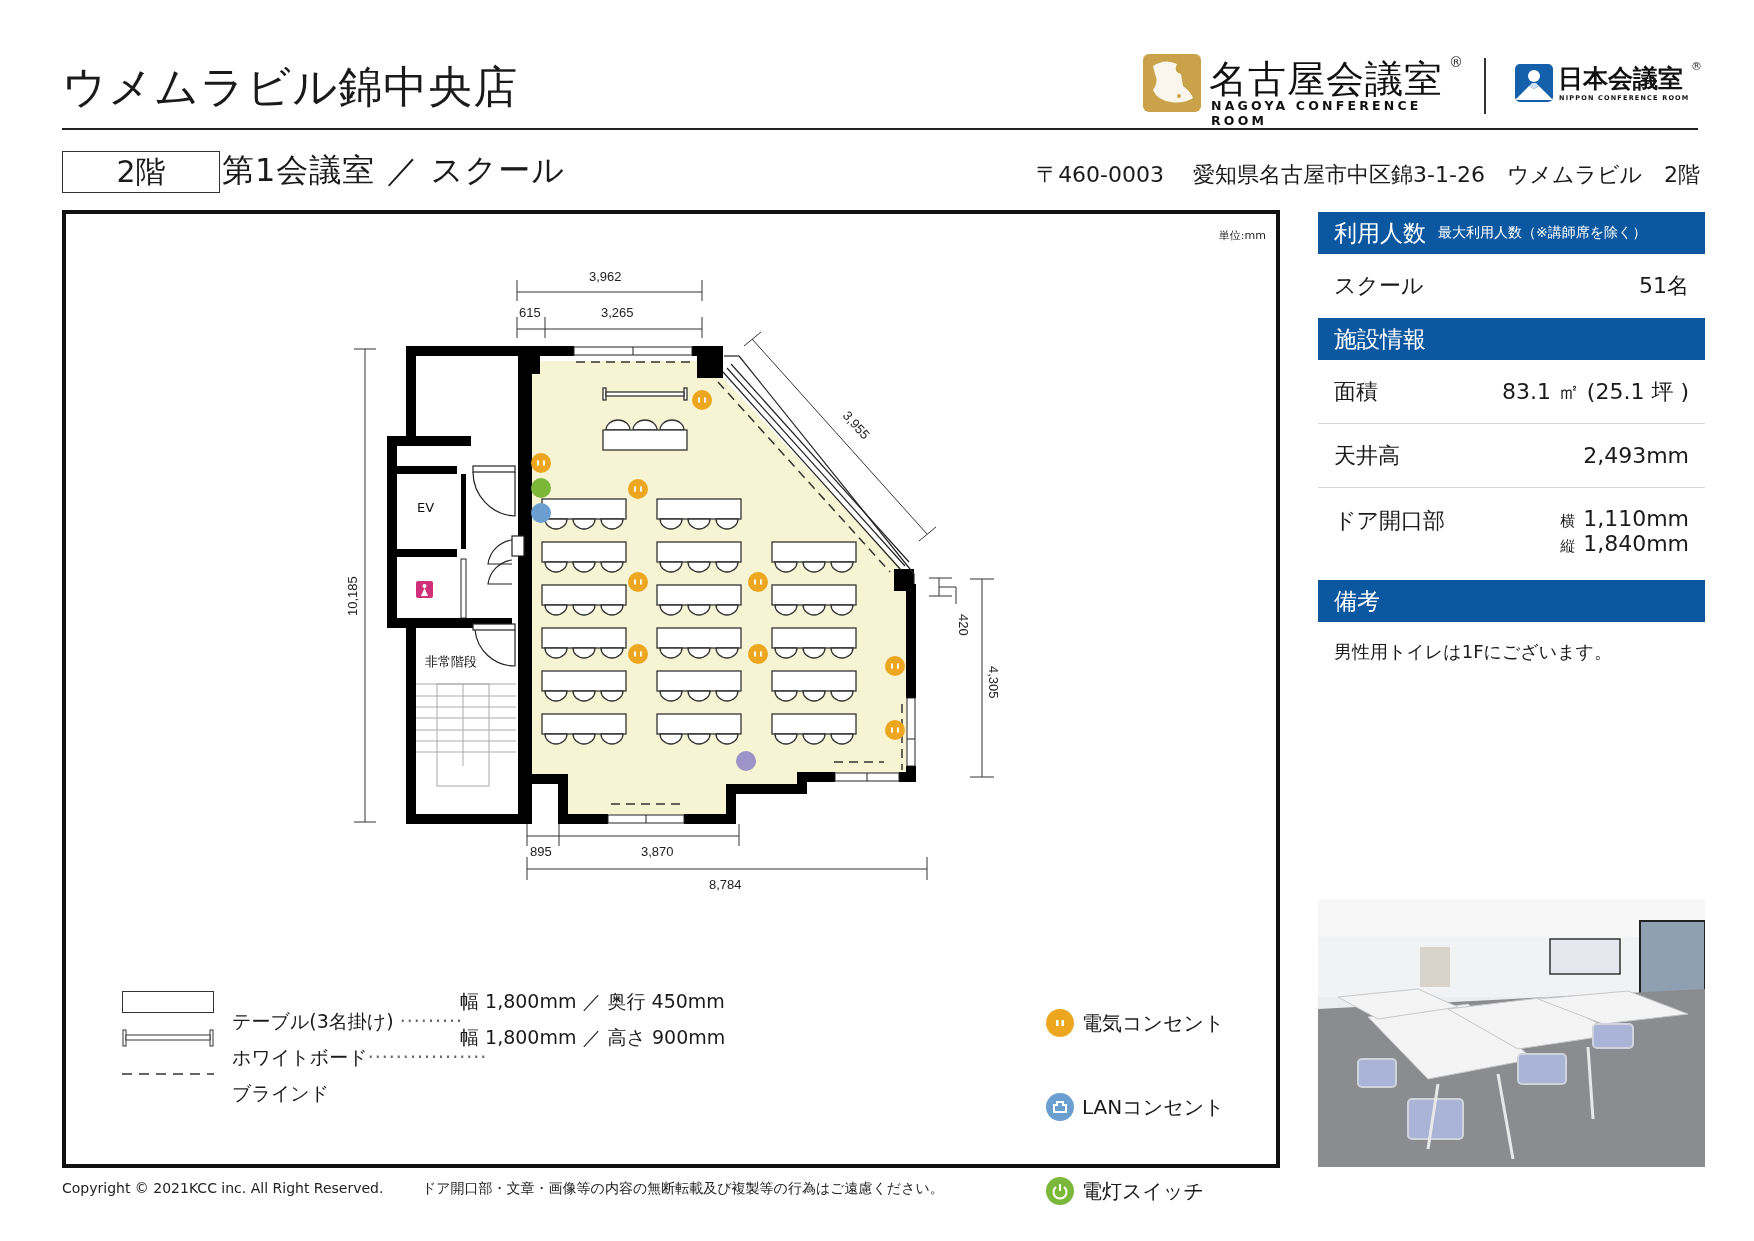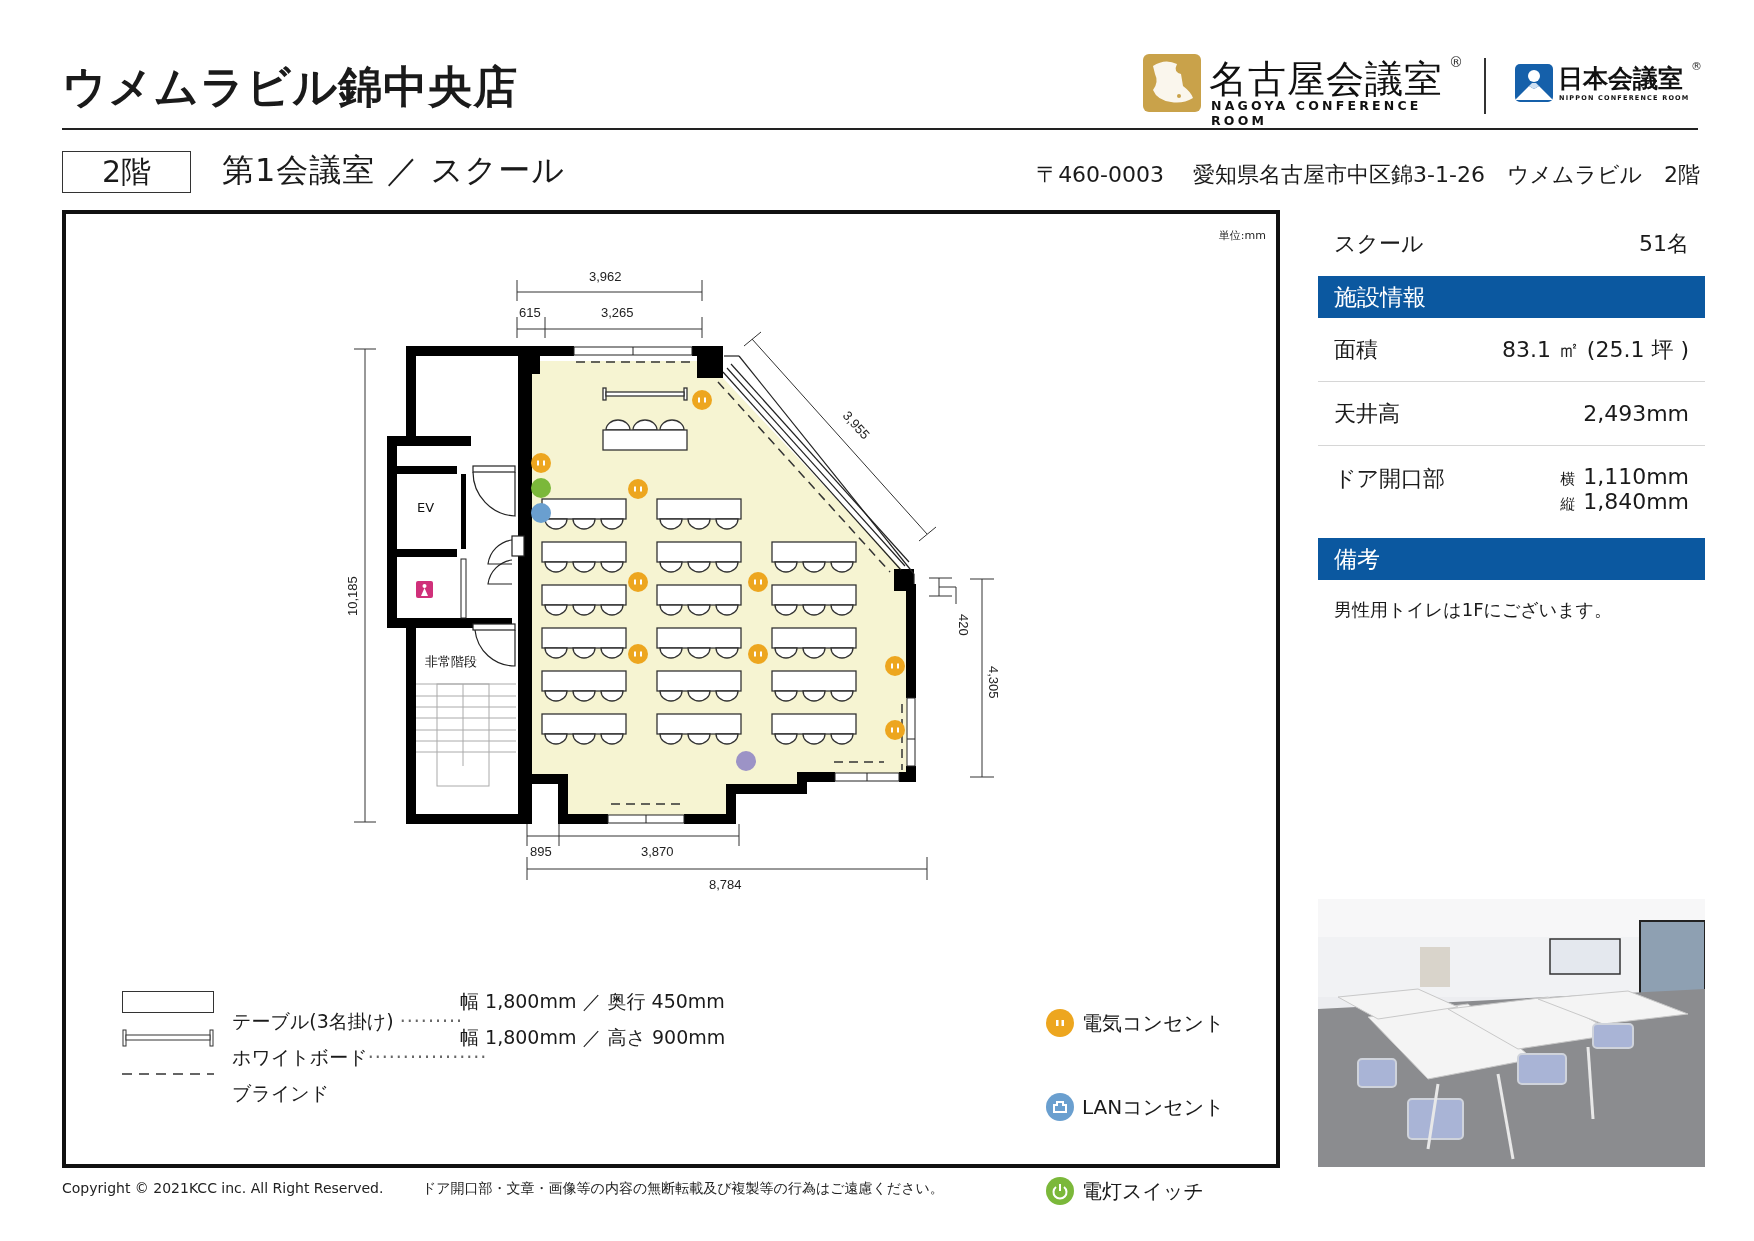--- a/index.html
+++ b/index.html
@@ -1,34 +1,34 @@
 <!DOCTYPE html>
 <html><head>
 <meta charset="utf-8">
 <style>
   * { box-sizing: border-box; margin: 0; padding: 0; }
   html, body { width: 1754px; height: 1241px; background: #ffffff; overflow: hidden; }
   body { position: relative; font-family: "DejaVu Sans", "Liberation Sans", sans-serif; color: #1a1a1a; }
 
-  .title { position: absolute; left: 62px; top: 58px; font-size: 44px; font-weight: bold; letter-spacing: 1px; color: #1a1a1a; }
+  .title { position: absolute; left: 62px; top: 58px; font-size: 44px; font-weight: normal; letter-spacing: 1px; color: #1a1a1a; }
   .header-rule { position: absolute; left: 62px; top: 128px; width: 1636px; height: 2px; background: #222; }
 
   .logo-nagoya { position: absolute; left: 1143px; top: 54px; width: 320px; height: 62px; }
   .logo-nagoya .mark { position: absolute; left: 0; top: 0; width: 58px; height: 58px; background: #c9a24a; border-radius: 6px; }
   .logo-nagoya .jp { position: absolute; left: 66px; top: 0px; font-size: 38px; font-weight: normal; color: #111; letter-spacing: 1px; }
   .logo-nagoya .reg { position: absolute; left: 306px; top: 0px; font-size: 14px; color: #333; }
   .logo-nagoya .en { position: absolute; left: 68px; top: 44px; font-size: 12.5px; font-weight: bold; letter-spacing: 3.2px; color: #111; }
   .logo-divider { position: absolute; left: 1484px; top: 58px; width: 1.5px; height: 56px; background: #333; }
   .logo-nippon { position: absolute; left: 1515px; top: 62px; width: 200px; height: 44px; }
   .logo-nippon .mark { position: absolute; left: 0; top: 2px; width: 38px; height: 38px; background: #1560aa; border-radius: 5px; overflow: hidden; }
   .logo-nippon .jp { position: absolute; left: 43px; top: 0; font-size: 25px; font-weight: bold; color: #111; }
   .logo-nippon .reg { position: absolute; left: 176px; top: -2px; font-size: 11px; color: #333; }
   .logo-nippon .en { position: absolute; left: 44px; top: 32px; font-size: 6.5px; font-weight: bold; letter-spacing: 1.2px; color: #111; }
 
-  .floor-badge { position: absolute; left: 62px; top: 151px; width: 129px; height: 42px; border: 1.5px solid #333; font-size: 30px; text-align: center; line-height: 40px; }
+  .floor-badge { position: absolute; left: 62px; top: 151px; width: 158px; height: 42px; border: 1.5px solid #333; font-size: 30px; text-align: center; line-height: 40px; }
   .room-title { position: absolute; left: 222px; top: 149px; font-size: 32px; letter-spacing: 1px; }
   .address { position: absolute; right: 54px; top: 160px; font-size: 22px; white-space: pre; }
 
   .plan-frame { position: absolute; left: 62px; top: 210px; width: 1218px; height: 958px; border: 4px solid #111; }
   .unit { position: absolute; right: 10px; top: 14px; font-size: 11px; color: #222; }
   .plan-svg { position: absolute; left: 0; top: 0; }
   .dim { font-size: 13px; fill: #222; font-family: "Liberation Sans", sans-serif; }
 
   .legend-left { position: absolute; left: 56px; top: 770px; font-size: 19px; }
   .legend-left .row { position: relative; height: 36px; display: flex; align-items: center; }
@@ -469,20 +469,24 @@
             <rect x="7" y="9" width="14" height="6" fill="none" stroke="#fff" stroke-width="1.8"></rect>
             <path d="M11 15 L10 20 M15 15 L14 20" stroke="#fff" stroke-width="1.8"></path>
           </svg>
       </span>
       <span>エアコンスイッチ</span>
     </div>
   </div>
 </div>
 
 <div class="side">
+  <div class="bar">
+    <span class="big">利用人数</span>
+    <span class="small">最大利用人数（※講師席を除く）</span>
+  </div>
   <div class="row" style="height:64px">
     <span>スクール</span>
     <span>51名</span>
   </div>
   <div class="bar">
     <span class="big">施設情報</span>
   </div>
   <div class="row sep" style="height:64px">
     <span>面積</span>
     <span>83.1 ㎡ (25.1 坪 )</span>

